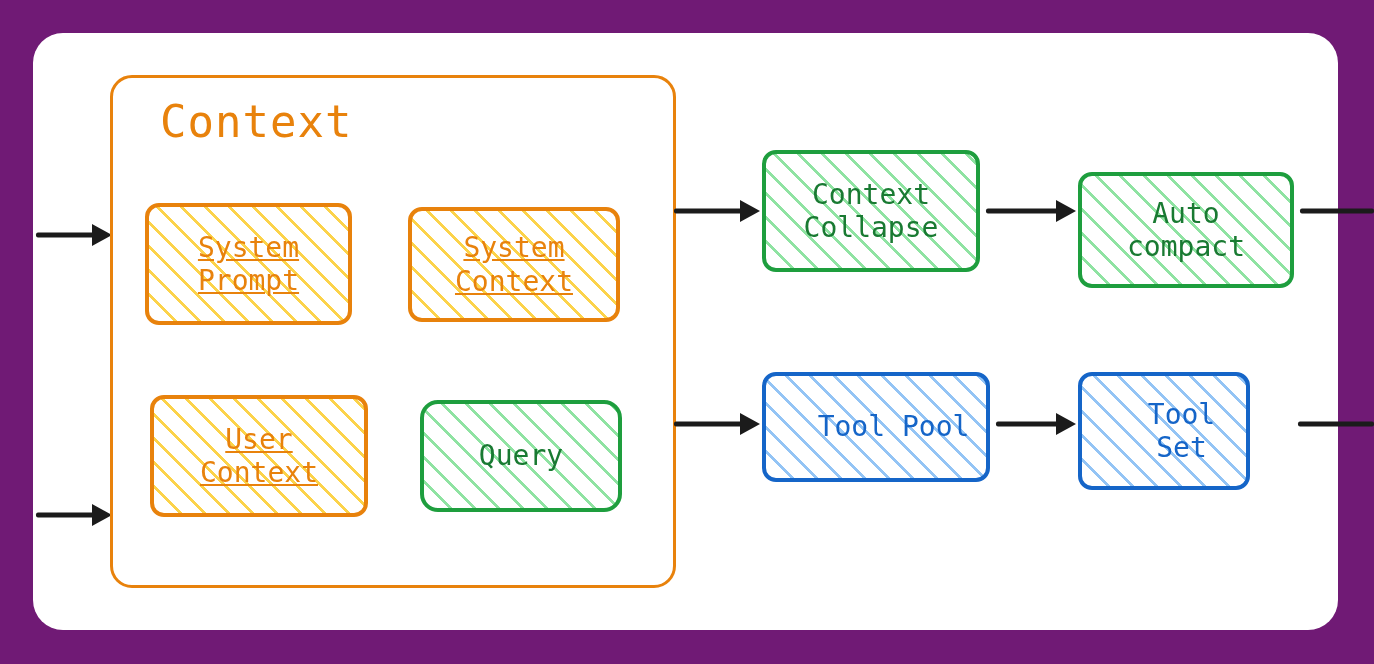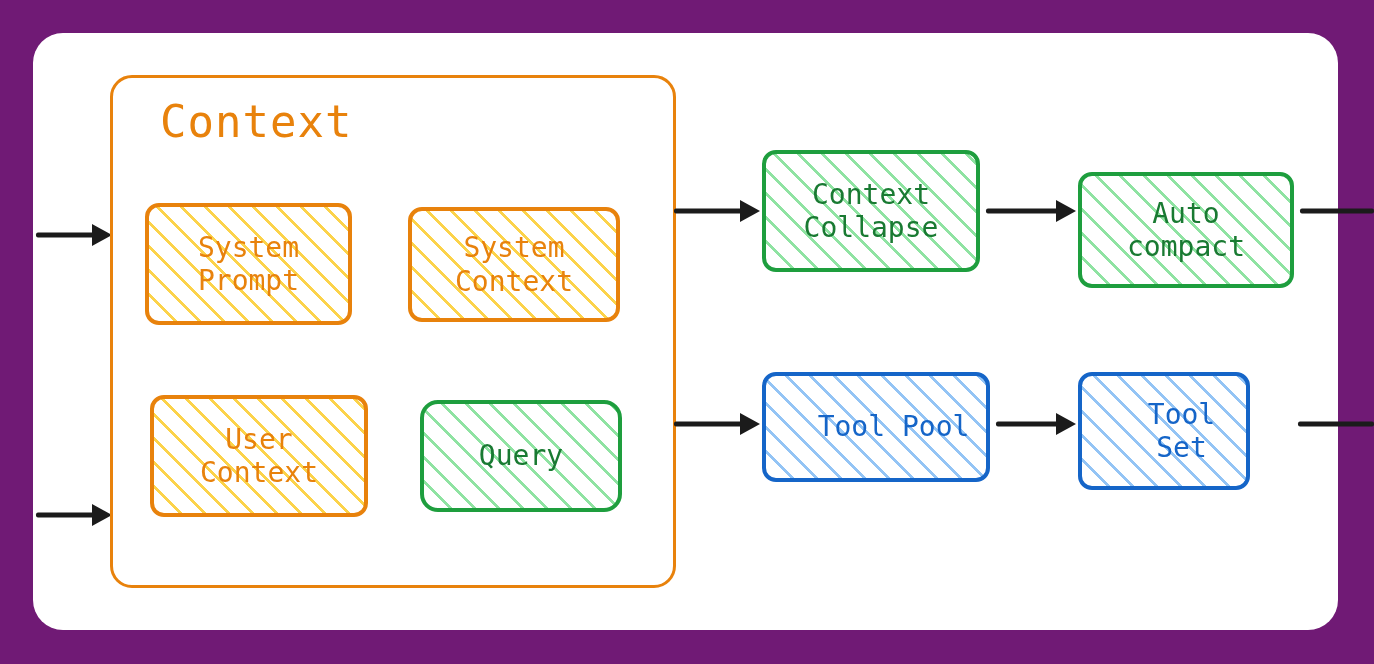--- a/index.html
+++ b/index.html
@@ -16,21 +16,21 @@
         align-items:center;justify-content:center;text-align:center;
         line-height:1.18;white-space:pre-line;}
 
   
   .group-orange{border:3.5px solid #e8820c;border-radius:22px;background:transparent;}
   .box{border-width:4px;border-style:solid;border-radius:14px;
        background-repeat:repeat;overflow:hidden;}
 
   .b-orange{border-color:#e8820c;color:#e8820c;
       background-image:repeating-linear-gradient(45deg,
-        #fcd34a 0px,#fcd34a 3px,transparent 3px,transparent 17px);}
+        #fcd34a 0px,#fcd34a 3px,transparent 3px,transparent 17px);text-decoration:underline;}
   .b-green{border-color:#1e9e3e;color:#197a32;
       background-image:repeating-linear-gradient(45deg,
         #8fe3a2 0px,#8fe3a2 3px,transparent 3px,transparent 17px);}
   .b-blue{border-color:#1565c8;color:#1565c8;
       background-image:repeating-linear-gradient(45deg,
         #93c4f5 0px,#93c4f5 3px,transparent 3px,transparent 17px);padding-left:35px;}
 
   .node-label{position:relative;z-index:2;}
 
   #ctx-title{position:absolute;left:160px;top:96px;font-size:44px;

